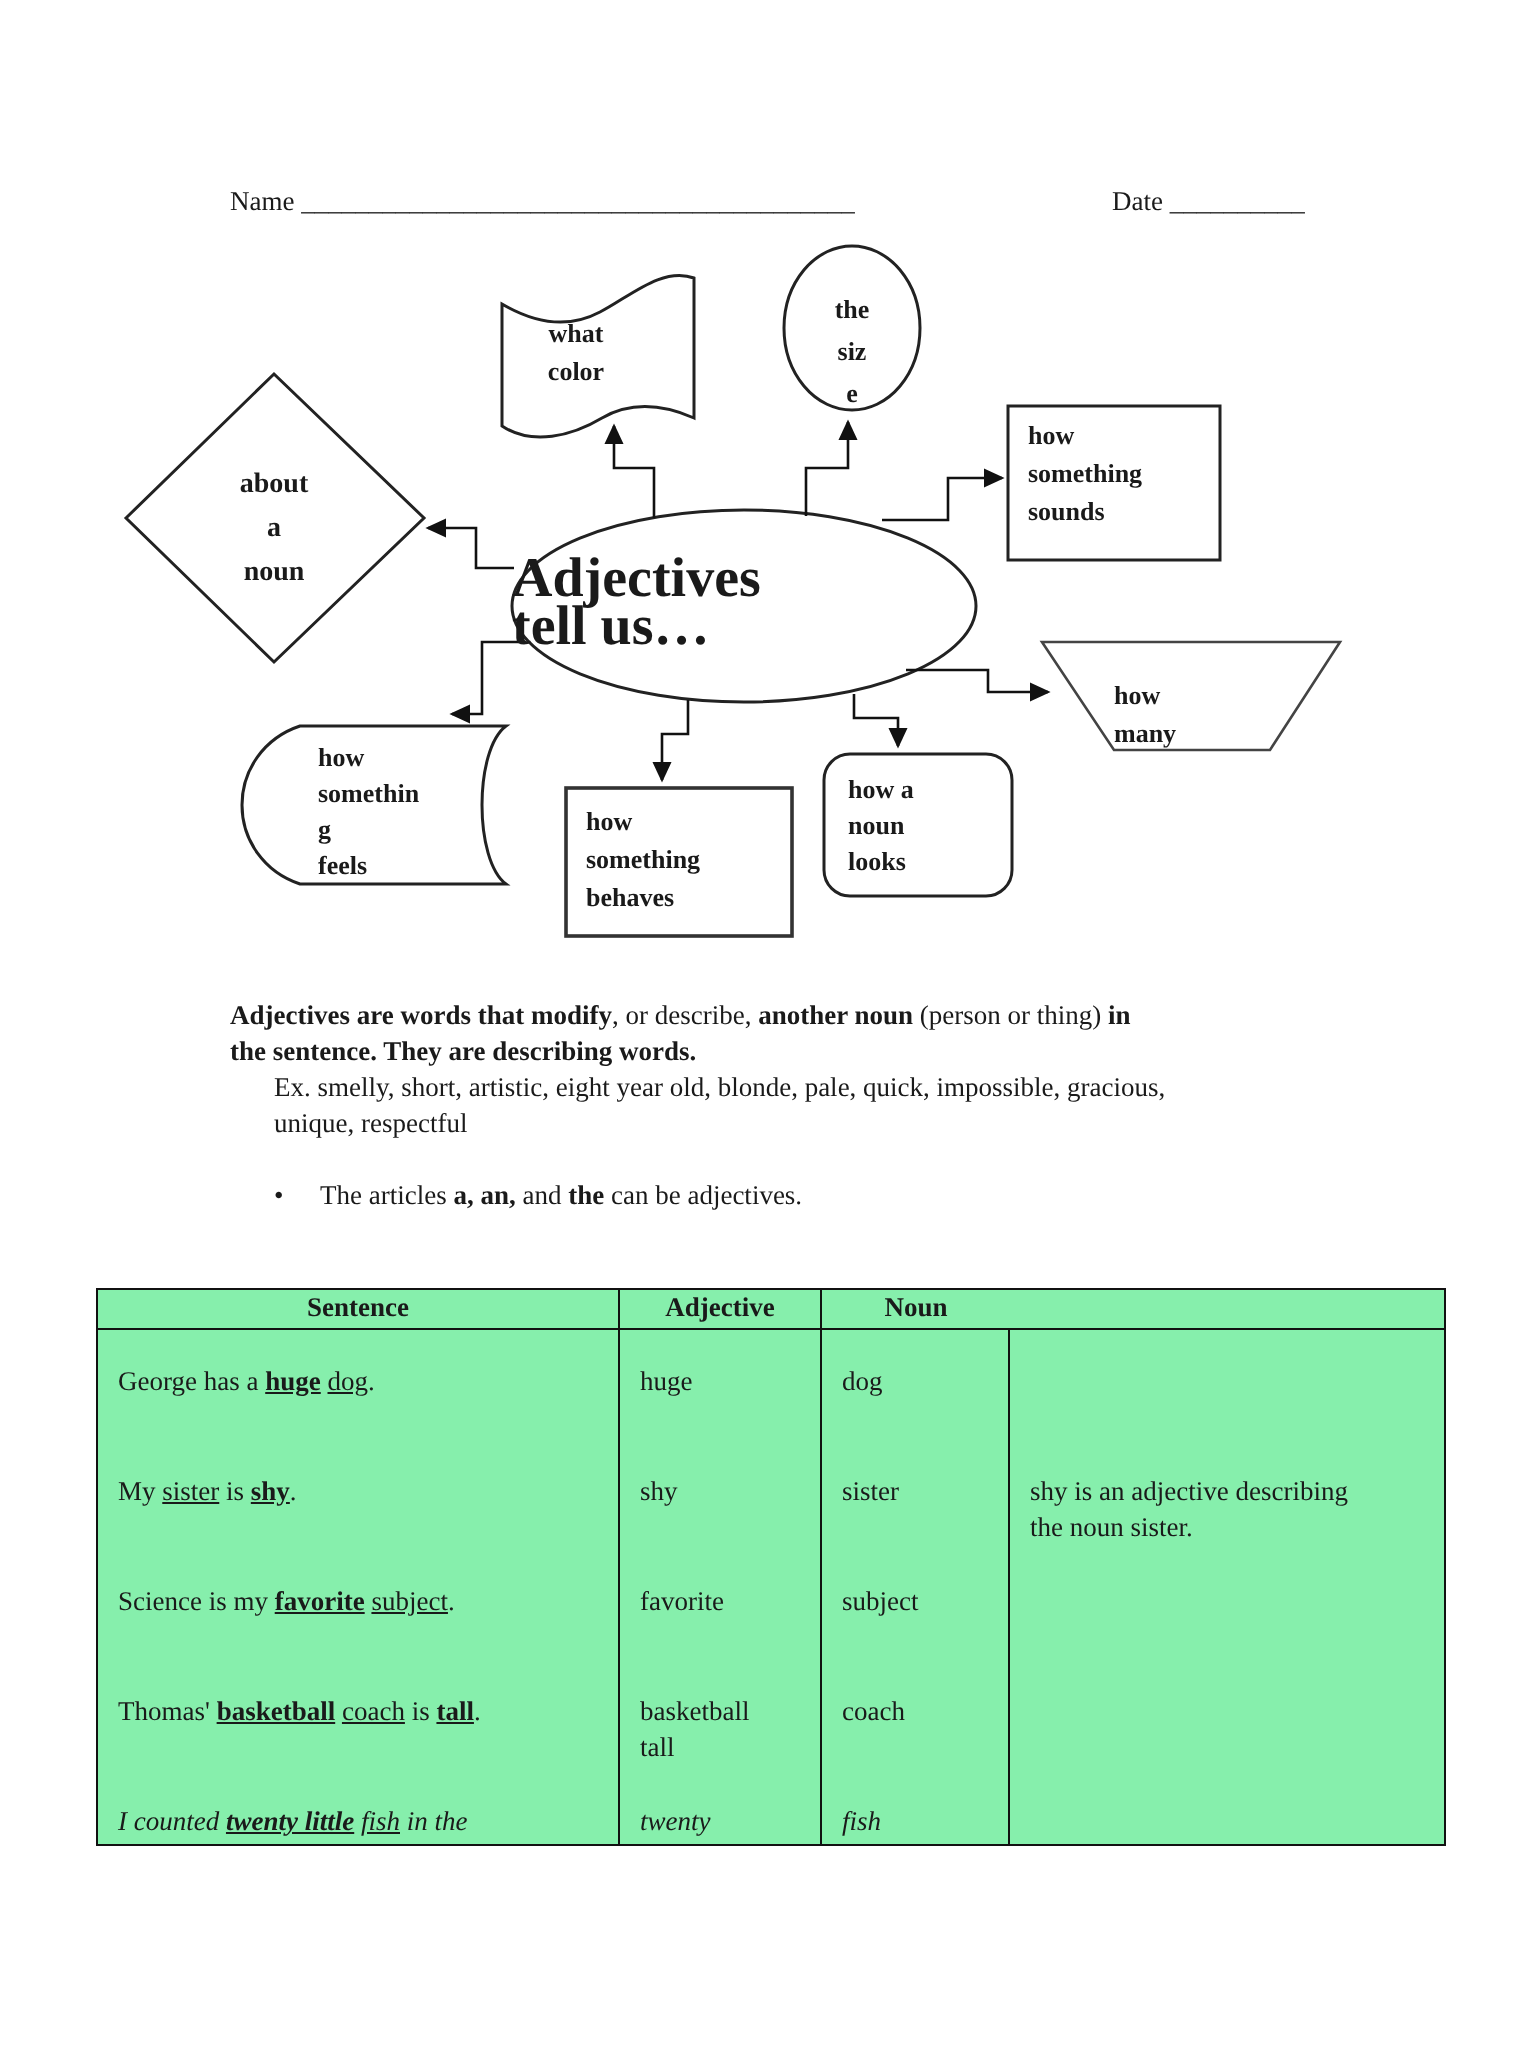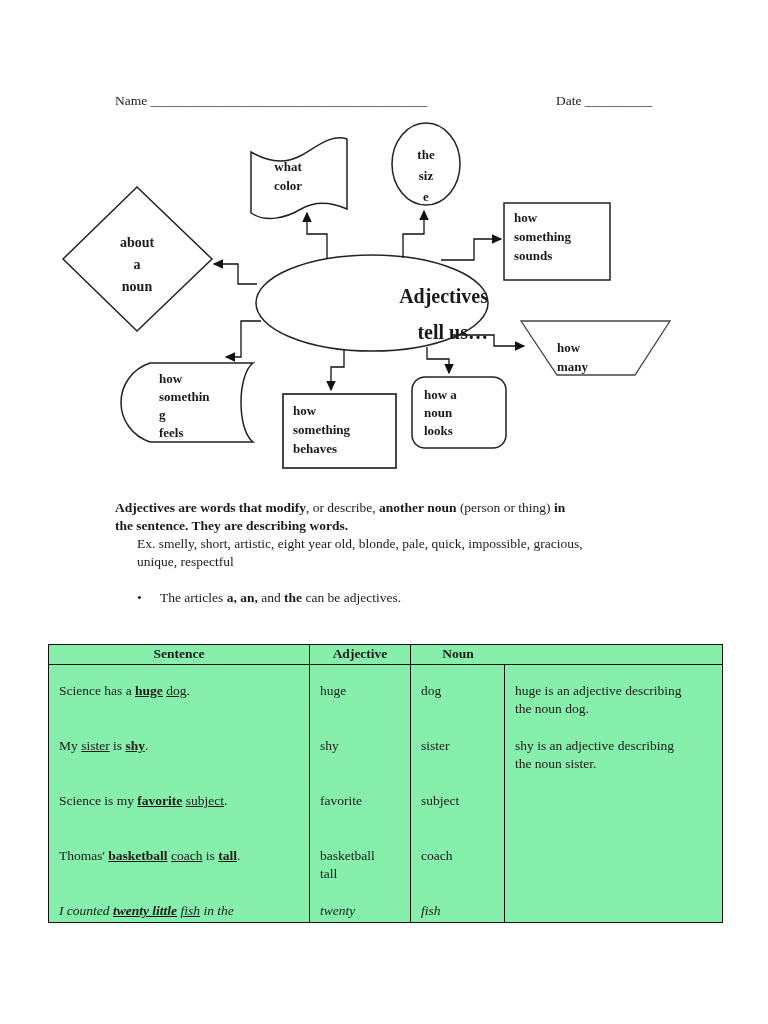--- a/index.html
+++ b/index.html
@@ -18,22 +18,22 @@
   #hdr-date{left:556px;top:93px;font-size:13.5px;}
 
   
   .node-label{
     font-weight:bold;font-size:13px;line-height:18px;text-align:left;
   }
   #lbl-what-color{left:240px;top:157px;width:96px;text-align:center;line-height:19px;}
   #lbl-the-size{left:393px;top:144px;width:66px;text-align:center;line-height:21px;}
   #lbl-about-a-noun{left:77px;top:232px;width:120px;text-align:center;line-height:22px;font-size:14px;}
   #lbl-sounds{left:514px;top:208px;width:92px;line-height:19px;}
-  #lbl-center{left:256px;top:278px;width:232px;text-align:right;
-              font-size:20px;line-height:36px;font-weight:bold;}
+  #lbl-center{left:256px;top:278px;width:232px;text-align:left;
+              font-size:28px;line-height:24px;font-weight:bold;}
   #lbl-many{left:557px;top:338px;width:80px;line-height:19px;}
   #lbl-feels{left:159px;top:370px;width:96px;line-height:18px;}
   #lbl-behaves{left:293px;top:401px;width:102px;line-height:19px;}
   #lbl-looks{left:424px;top:386px;width:80px;line-height:18px;}
 
   
   #intro-p{left:115px;top:499px;width:552px;font-size:13.5px;line-height:18px;}
   #intro-ex{left:137px;top:535px;width:534px;font-size:13.5px;line-height:18px;}
   #intro-bullet{left:137px;top:589px;width:520px;font-size:13.5px;line-height:18px;}
   #intro-bullet .glyph{display:inline-block;width:23px;}
@@ -131,21 +131,21 @@
 
 <div class="abs" id="tbl">
   <div class="trow" id="tbl-head">
     <div class="th c0">Sentence</div>
     <div class="th c1">Adjective</div>
     <div class="th c2">Noun</div>
   </div>
   <div class="trow">
 
     <div class="td c0">
-      <div class="cellp r0"><span>Science has a </span><span class="bu">huge</span><span> </span><span class="u">dog</span><span>.</span></div>
+      <div class="cellp r0"><span>George has a </span><span class="bu">huge</span><span> </span><span class="u">dog</span><span>.</span></div>
       <div class="cellp r1"><span>My </span><span class="u">sister</span><span> is </span><span class="bu">shy</span><span>.</span></div>
       <div class="cellp r2"><span>Science is my </span><span class="bu">favorite</span><span> </span><span class="u">subject</span><span>.</span></div>
       <div class="cellp r3"><span>Thomas' </span><span class="bu">basketball</span><span> </span><span class="u">coach</span><span> is </span><span class="bu">tall</span><span>.</span></div>
       <div class="cellp r4"><span>I counted </span><span class="bu">twenty little</span><span> </span><span class="u">fish</span><span> in the</span></div>
     </div>
 
     <div class="td c1">
       <div class="cellp r0">huge</div>
       <div class="cellp r1">shy</div>
       <div class="cellp r2">favorite</div>
@@ -156,22 +156,20 @@
 
     <div class="td c2">
       <div class="cellp r0">dog</div>
       <div class="cellp r1">sister</div>
       <div class="cellp r2">subject</div>
       <div class="cellp r3">coach</div>
       <div class="cellp r4">fish</div>
     </div>
 
     <div class="td c3">
-      <div class="cellp r0 pre">huge is an adjective describing
-the noun dog.</div>
       <div class="cellp r1 pre">shy is an adjective describing
 the noun sister.</div>
       <div class="cellp r2 pre"></div>
       <div class="cellp r3 pre"></div>
       <div class="cellp r4 pre"></div>
     </div>
 
   </div>
 </div>
 

